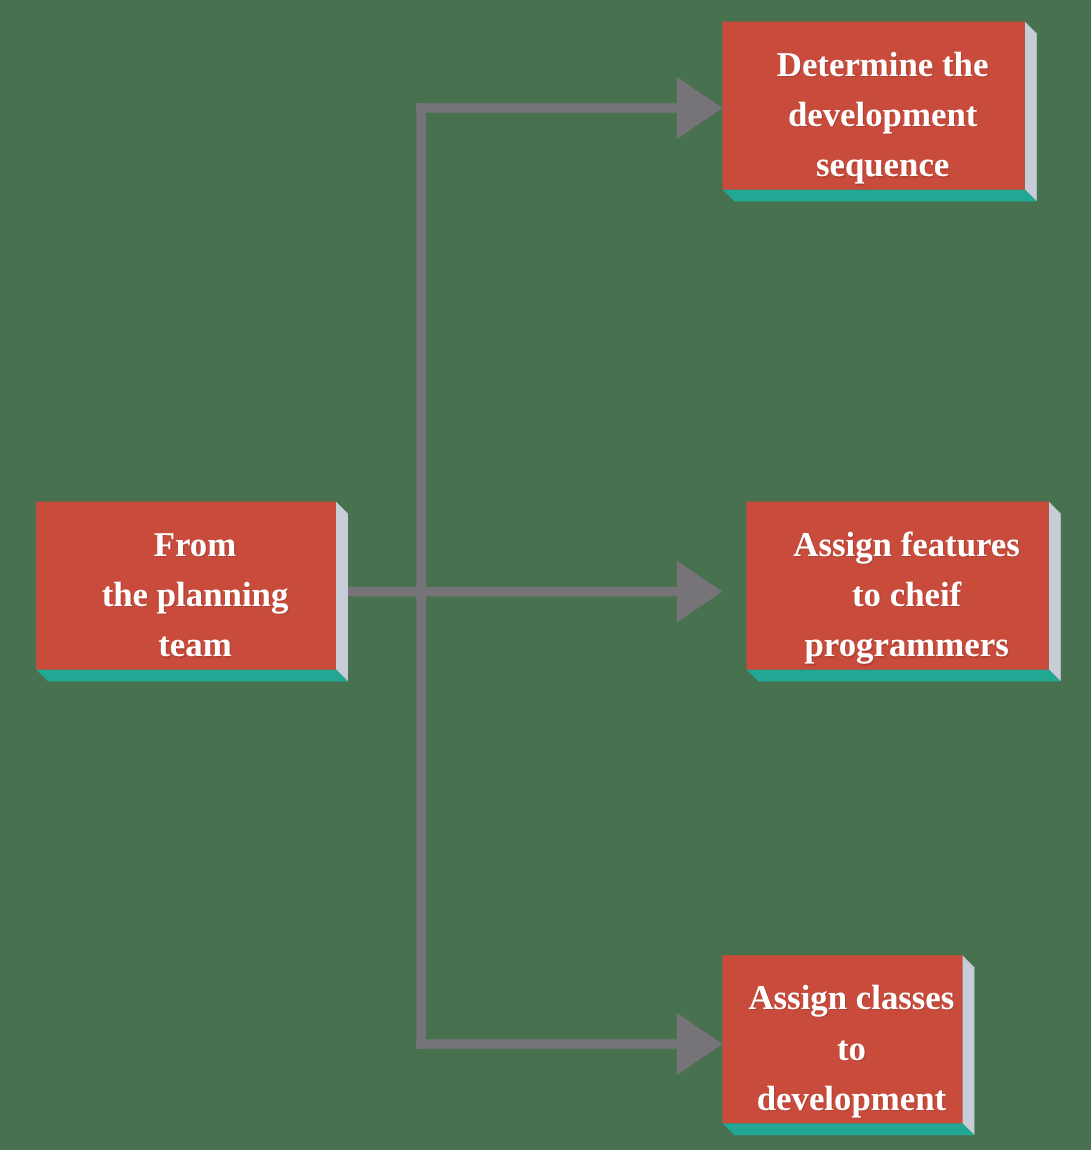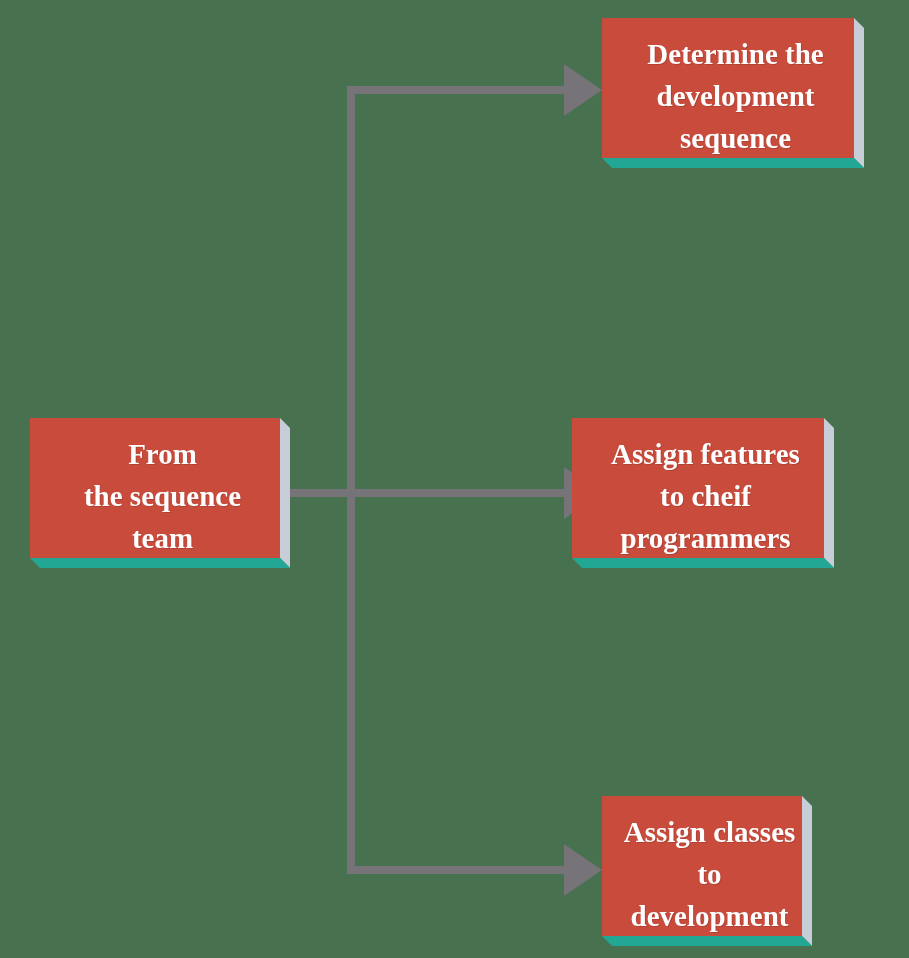--- a/index.html
+++ b/index.html
@@ -82,36 +82,36 @@
     <polygon class="conn" points="564,64 564,116 602,90"></polygon>
     <polygon class="conn" points="564,467 564,519 602,493"></polygon>
     <polygon class="conn" points="564,844 564,896 602,870"></polygon>
   </svg>
 
   <div class="node" style="left:30px; top:418px; width:250px; height:140px;">
     <div class="face-side"></div>
     <div class="face-bottom"></div>
     <div class="node-face">
       <span class="node-label">From
-the sequence
+the planning
 team</span>
     </div>
   </div>
 
   <div class="node" style="left:602px; top:18px; width:252px; height:140px;">
     <div class="face-side"></div>
     <div class="face-bottom"></div>
     <div class="node-face">
       <span class="node-label">Determine the
 development
 sequence</span>
     </div>
   </div>
 
-  <div class="node" style="left:572px; top:418px; width:252px; height:140px;">
+  <div class="node" style="left:622px; top:418px; width:252px; height:140px;">
     <div class="face-side"></div>
     <div class="face-bottom"></div>
     <div class="node-face">
       <span class="node-label">Assign features
 to cheif
 programmers</span>
     </div>
   </div>
 
   <div class="node" style="left:602px; top:796px; width:200px; height:140px;">

